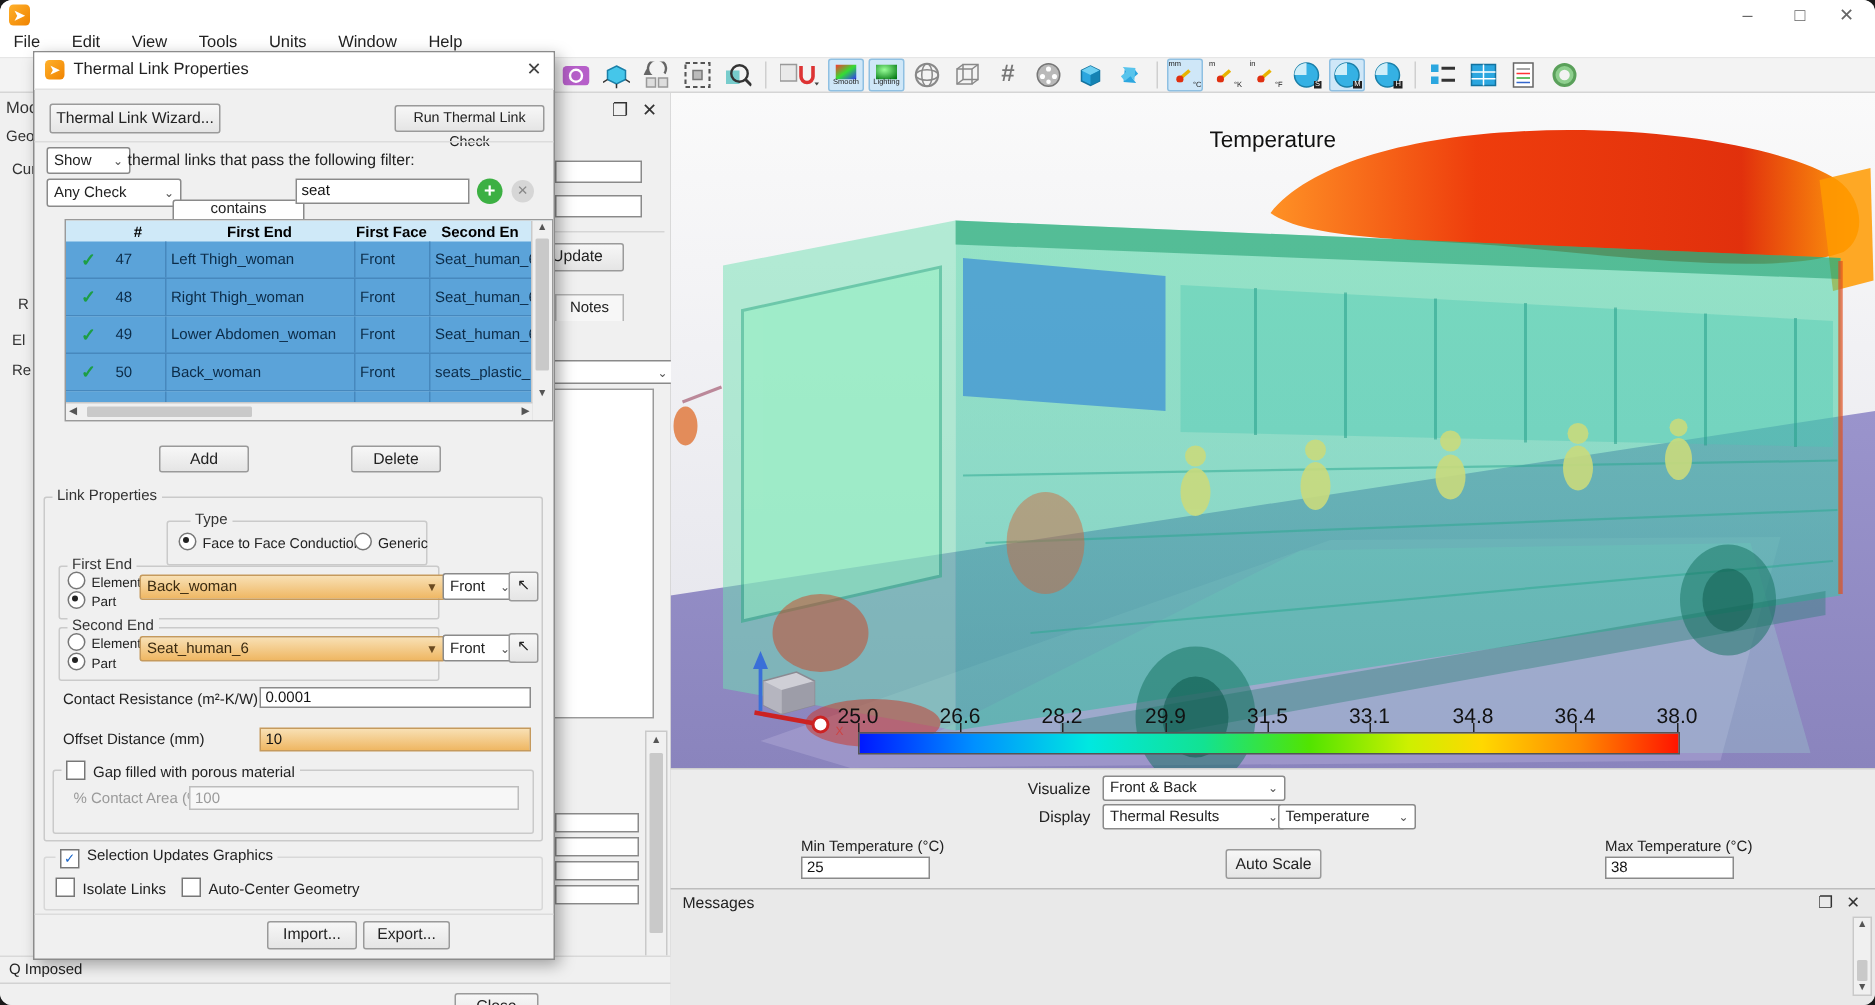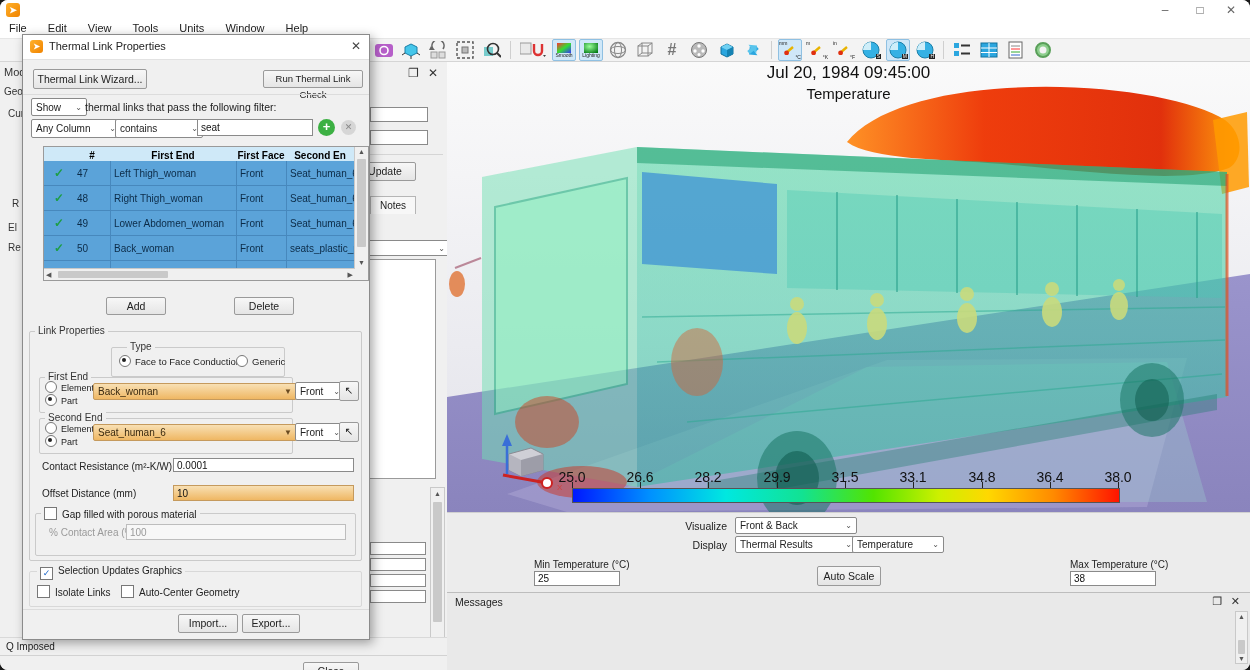--- a/index.html
+++ b/index.html
@@ -415,21 +415,20 @@
         <polygon points="62,392 84,386 96,392 96,408 74,414 62,408" fill="#cfcfd6" stroke="#8a8a92"></polygon>
         <polygon points="62,392 74,398 74,414 62,408" fill="#b5b5bf"></polygon>
         <polygon points="74,398 96,392 96,408 74,414" fill="#9d9da8"></polygon>
         <line x1="60" y1="412" x2="60" y2="382" stroke="#3a6fd8" stroke-width="2.5"></line>
         <polygon points="55,384 65,384 60,372" fill="#3a6fd8"></polygon>
         <line x1="56" y1="413" x2="100" y2="421" stroke="#cc2222" stroke-width="3"></line>
         <circle cx="100" cy="421" r="5" fill="#fff" stroke="#cc2222" stroke-width="2"></circle>
       </g>
       <text x="110" y="428" font-size="8" fill="#cc4444">X</text>
     </svg>
-    <div class="abs" id="vp-date">Jul 20, 1984 09:45:00</div>
     <div class="abs" id="vp-temp">Temperature</div>
     
     <div class="abs" id="cbar"></div>
     <span class="abs cbl" style="left:103px;">25.0</span>
     <span class="abs cbl" style="left:171px;">26.6</span>
     <span class="abs cbl" style="left:239px;">28.2</span>
     <span class="abs cbl" style="left:308px;">29.9</span>
     <span class="abs cbl" style="left:376px;">31.5</span>
     <span class="abs cbl" style="left:444px;">33.1</span>
     <span class="abs cbl" style="left:513px;">34.8</span>
@@ -491,24 +490,24 @@
     <div class="abs btn" style="left:240px;top:35px;width:98px;height:16px;line-height:16px;font-size:9.5px;">Run Thermal Link Check</div>
     <div class="abs" style="left:0;top:59px;width:346px;border-top:1px solid #dcdcdc;"></div>
 
     <div class="abs dd" style="left:8px;top:63px;width:46px;height:16px;">
       <span>Show</span>
         <span class="car">⌄</span>
     </div>
     <span class="abs lab" style="left:62px;top:66px;">thermal links that pass the following filter:</span>
 
     <div class="abs dd" style="left:8px;top:84px;width:80px;height:17px;">
-      <span>Any Column</span>
-        <span class="car">⌄</span>
-    </div>
-    <div class="abs dd" style="left:92px;top:84px;width:78px;height:17px;">
+      <span>Any Check</span>
+        <span class="car">⌄</span>
+    </div>
+    <div class="abs dd" style="left:92px;top:98px;width:78px;height:17px;flex-direction:column;">
       <span>contains</span>
         <span class="car">⌄</span>
     </div>
     <input class="abs field" style="left: 174px; top: 84px; width: 116px; height: 17px;" value="seat">
     <div class="abs" style="left:295px;top:84px;width:17px;height:17px;border-radius:50%;background:#3cb043;color:#fff;text-align:center;line-height:16px;font-size:13px;font-weight:bold;">+</div>
     <div class="abs" style="left:318px;top:85px;width:15px;height:15px;border-radius:50%;background:#d6d6d6;color:#888;text-align:center;line-height:14px;font-size:9px;">✕</div>
 
     <div class="abs" id="tl-table">
       <div class="thead">
         <div class="tc c-chk"></div>

